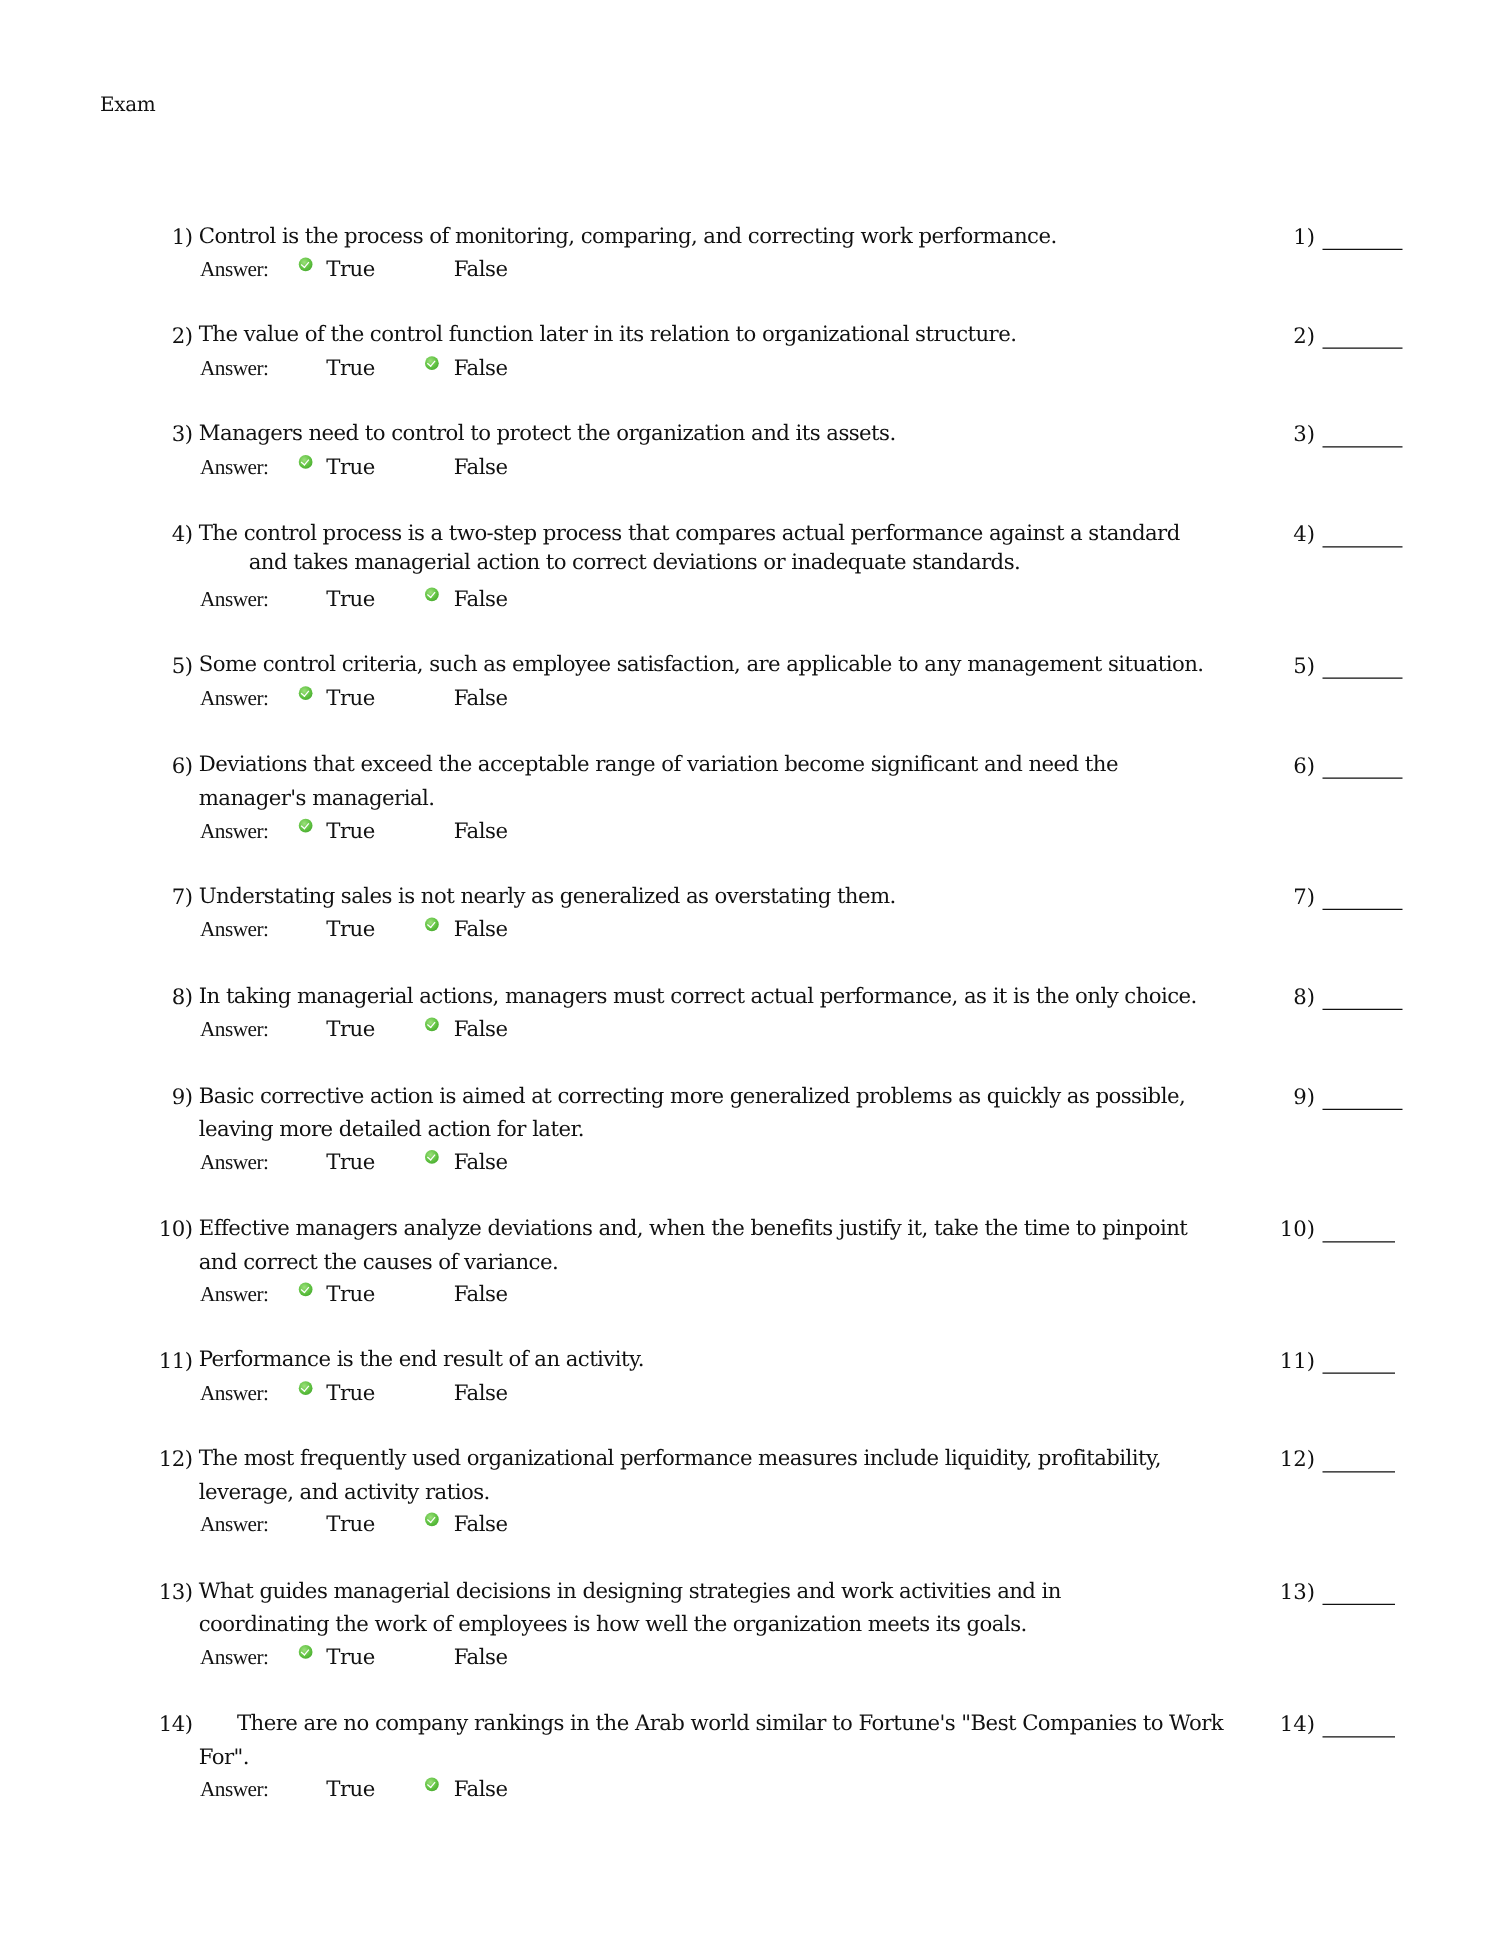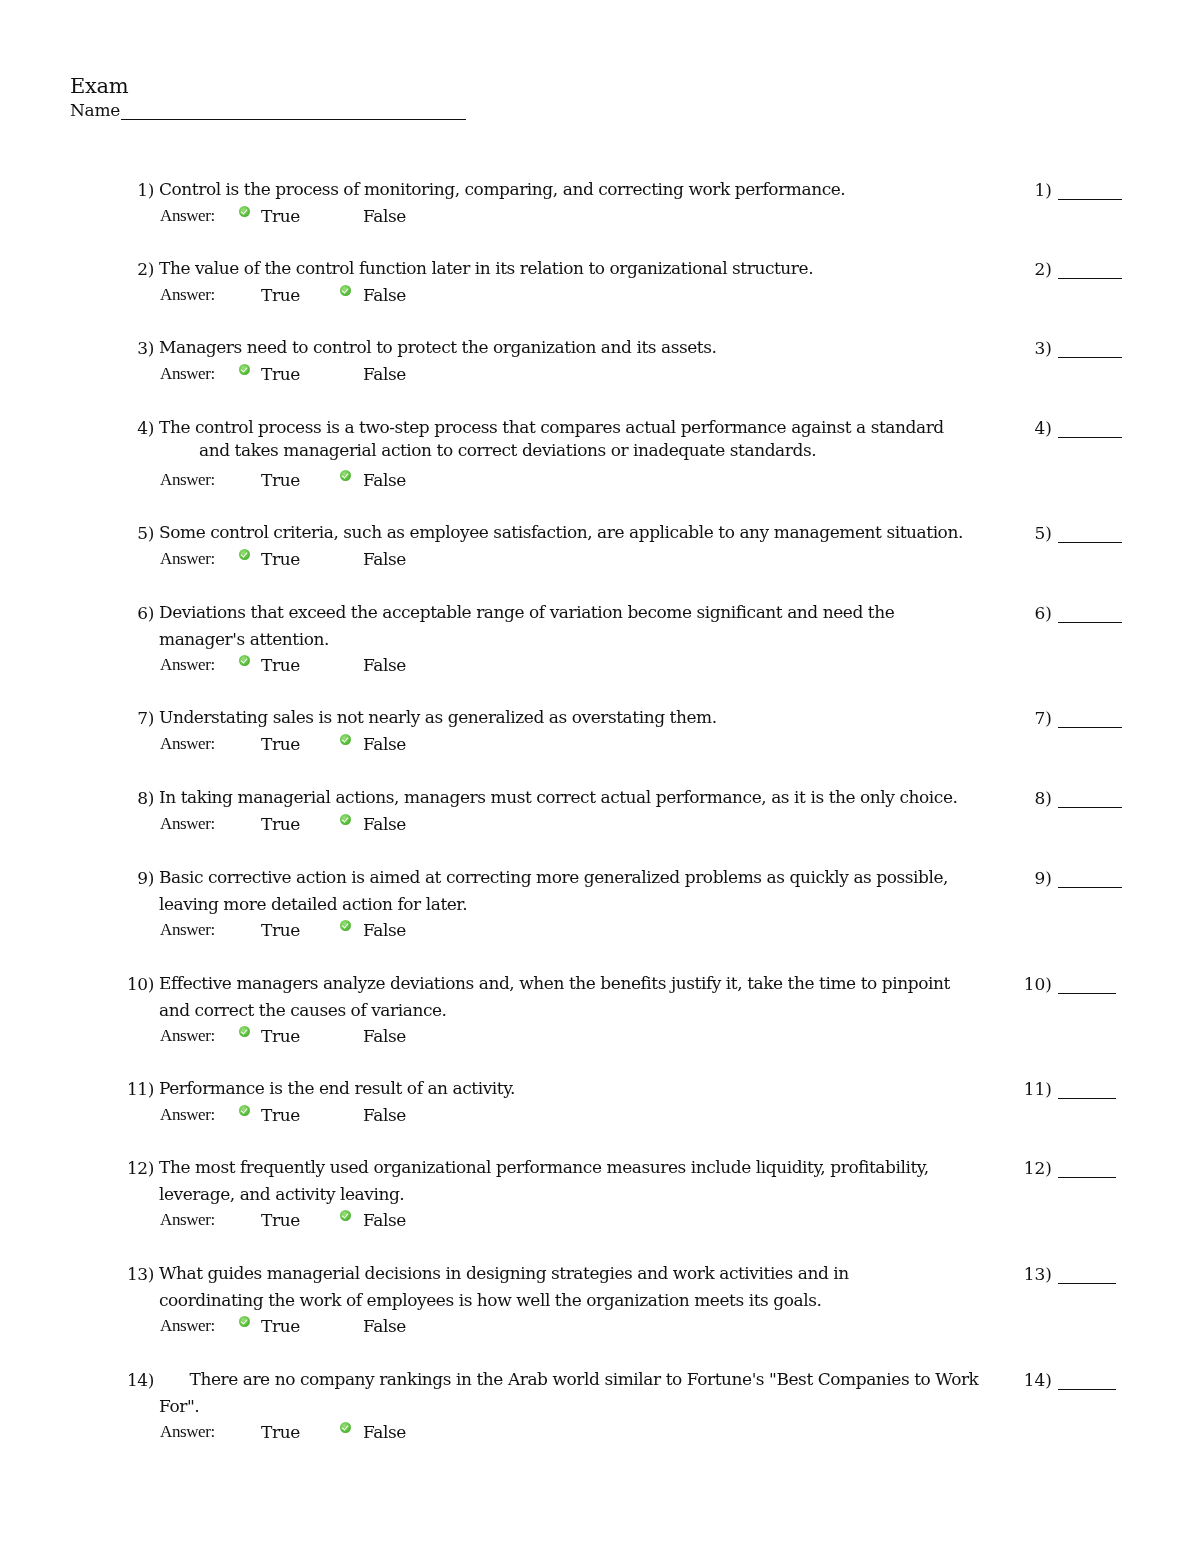--- a/index.html
+++ b/index.html
@@ -2,21 +2,21 @@
 <html><head>
   <meta charset="utf-8">
   <style>
     html, body { margin: 0; padding: 0; background: #ffffff; }
     body {
       width: 1200px; height: 1553px; position: relative; overflow: hidden;
       font-family: "DejaVu Serif", "Liberation Serif", serif;
       color: #111111;
     }
     .page { position: absolute; left: 0; top: 0; width: 1200px; height: 1553px; }
-    .hdr-exam { position: absolute; left: 70px; top: 74px; font-size: 21px; letter-spacing: -0.3px; }
+    .hdr-exam { position: absolute; left: 80px; top: 74px; font-size: 16px; letter-spacing: -0.3px; }
     .hdr-name { position: absolute; left: 70px; top: 100px; font-size: 17px; letter-spacing: -0.3px; display: flex; align-items: flex-end; }
     .name-line { display: inline-block; width: 345px; border-bottom: 1.3px solid #111; height: 18px; margin-left: 1px; }
     .section { position: absolute; left: 70px; top: 153px; font-size: 17px; font-weight: bold; letter-spacing: -0.4px; white-space: pre; }
     .q { position: absolute; left: 0; width: 1200px; }
     .q-num { position: absolute; width: 154px; left: 0; text-align: right; font-size: 17px; letter-spacing: -0.4px; }
     .q-text { position: absolute; left: 159px; width: 850px; font-size: 17px; line-height: 26.5px; letter-spacing: -0.45px; }
     .q-side { position: absolute; left: 1020px; font-size: 17px; display: flex; align-items: flex-end; }
     .q-side .side-num { width: 32px; text-align: right; }
     .blank { display: inline-block; width: 64px; border-bottom: 1.3px solid #111; height: 16px; margin-left: 6px; }
     .blank.short { width: 58px; }
@@ -31,24 +31,20 @@
     .mark::after { content: ""; position: absolute; left: 3px; top: 2px; width: 3px; height: 5px;
             border-right: 1.4px solid #ffffff; border-bottom: 1.4px solid #ffffff; transform: rotate(40deg); }
     .mark.at-true { left: 79px; }
     .mark.at-false { left: 180px; }
   </style>
 </head>
 <body>
 
 <div class="page">
   <div class="hdr-exam">Exam</div>
-  <div class="hdr-name">
-    <span>Name</span>
-    <span class="name-line"></span>
-  </div>
   <div id="questions">
       <div class="q" style="top: 180px;">
         <div class="q-num" style="top: 0px;">1)</div>
         <div class="q-text" style="top: -4px;">Control is the process of monitoring, comparing, and correcting work performance.</div>
         <div class="q-side" style="top: 0px;">
           <span class="side-num">1)</span>
           <span class="blank"></span>
         </div>
         <div class="ans" style="top: 25.5px;">
           <span class="lbl">Answer:</span>
@@ -110,21 +106,21 @@
         <div class="ans" style="top: 25.5px;">
           <span class="lbl">Answer:</span>
           <span class="mark at-true"></span>
           <span class="opt-true">True</span>
           <span class="opt-false">False</span>
         </div>
       </div>
       <div class="q" style="top: 603px;">
         <div class="q-num" style="top: 0px;">6)</div>
         <div class="q-text" style="top: -4px;">Deviations that exceed the acceptable range of variation become significant and need the</div>
-        <div class="q-text" style="top: 22.5px;">manager's attention.</div>
+        <div class="q-text" style="top: 22.5px;">manager's managerial.</div>
         <div class="q-side" style="top: 0px;">
           <span class="side-num">6)</span>
           <span class="blank"></span>
         </div>
         <div class="ans" style="top: 52px;">
           <span class="lbl">Answer:</span>
           <span class="mark at-true"></span>
           <span class="opt-true">True</span>
           <span class="opt-false">False</span>
         </div>
@@ -197,21 +193,21 @@
         <div class="ans" style="top: 25.5px;">
           <span class="lbl">Answer:</span>
           <span class="mark at-true"></span>
           <span class="opt-true">True</span>
           <span class="opt-false">False</span>
         </div>
       </div>
       <div class="q" style="top: 1158px;">
         <div class="q-num" style="top: 0px;">12)</div>
         <div class="q-text" style="top: -4px;">The most frequently used organizational performance measures include liquidity, profitability,</div>
-        <div class="q-text" style="top: 22.5px;">leverage, and activity leaving.</div>
+        <div class="q-text" style="top: 22.5px;">leverage, and activity ratios.</div>
         <div class="q-side" style="top: 0px;">
           <span class="side-num">12)</span>
           <span class="blank short"></span>
         </div>
         <div class="ans" style="top: 52px;">
           <span class="lbl">Answer:</span>
           <span class="mark at-false"></span>
           <span class="opt-true">True</span>
           <span class="opt-false">False</span>
         </div>

